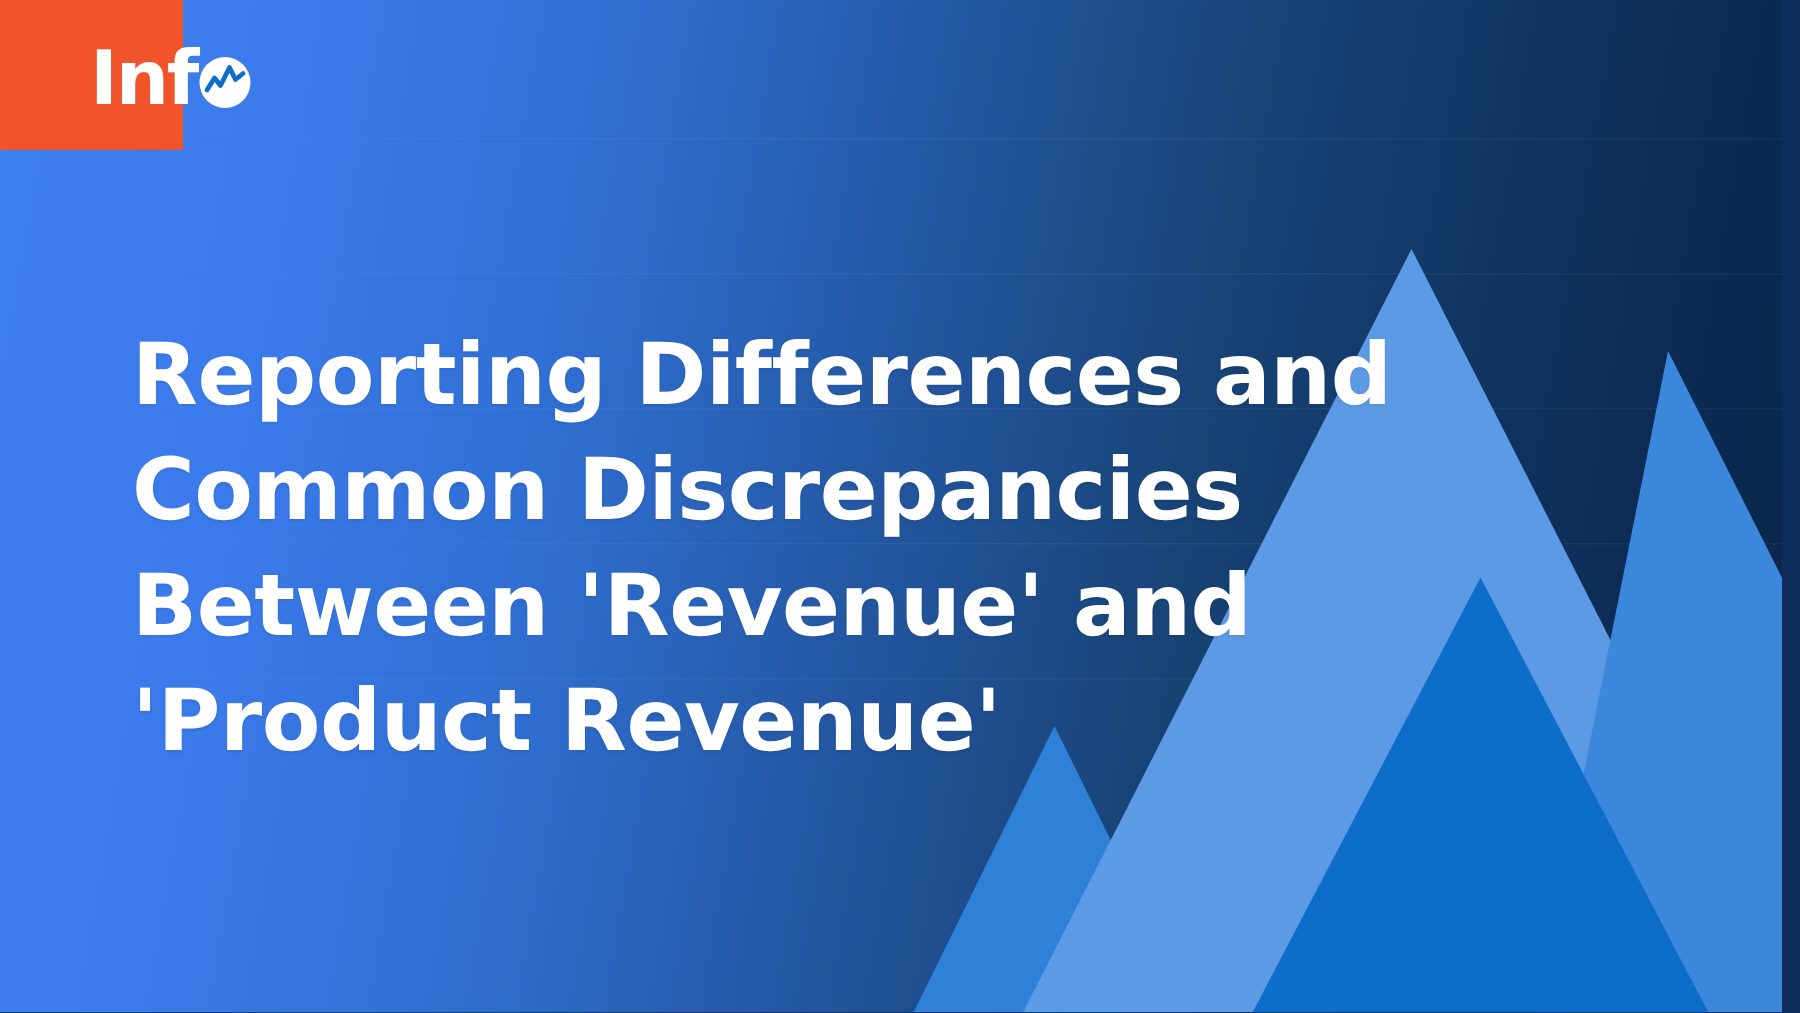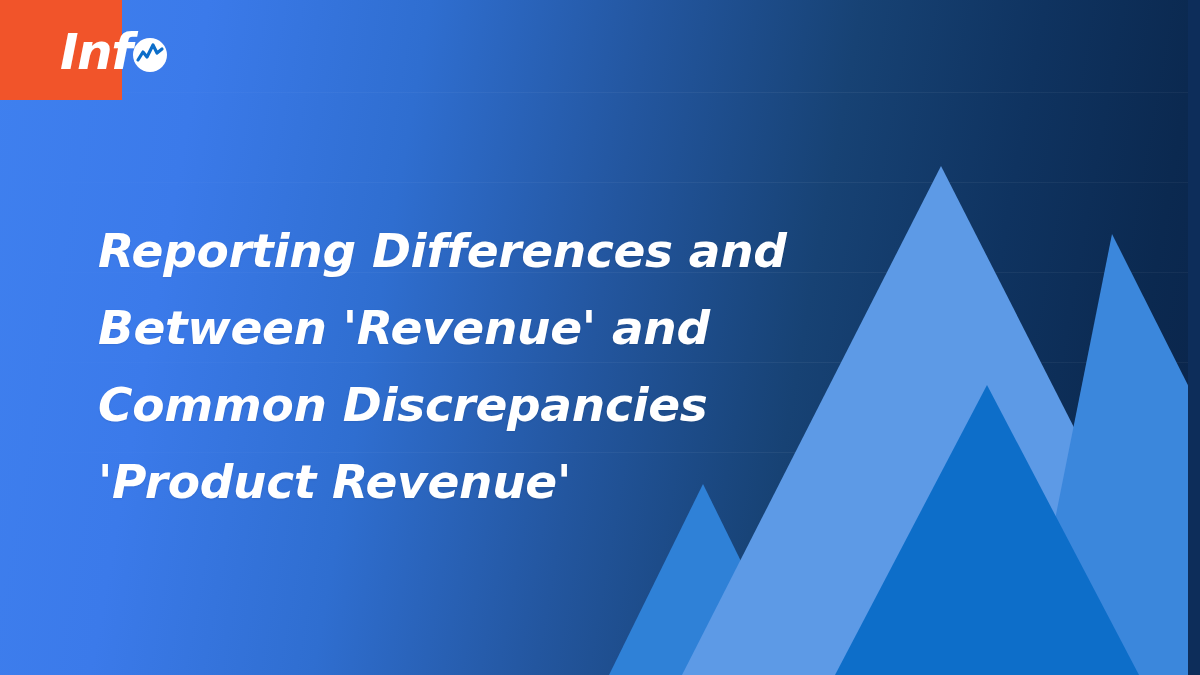--- a/index.html
+++ b/index.html
@@ -17,21 +17,20 @@
     background:
       linear-gradient(100deg,
         #3f80ef 0%,
         #3b7aea 16%,
         #2f6ed0 33%,
         #23569f 50%,
         #174274 66%,
         #0f3360 80%,
         #0b2950 92%,
         #0a244a 100%);
-    font-style: italic;
   }
 
   
   .gridlines {
     position:absolute; inset:0;
     pointer-events:none;
   }
   .gridline {
     position:absolute; left:0; right:0;
     height:1px;
@@ -87,27 +86,27 @@
   .logo-mark {
     display:inline-block;
     vertical-align:middle;
     position:relative;
     top:5px;
   }
 
   
   .title {
     position:absolute;
-    left:98px;
+    left:88px;
     top:212px;
     width:760px;
     color:#ffffff;
     font-family:"DejaVu Sans", sans-serif;
     font-weight:bold;
-    font-size:47px;
+    font-size:57px;
     line-height:77px;
     letter-spacing:-0.3px;
     z-index:5;
     text-shadow:0 1px 2px rgba(0,20,60,0.10);
   }
   .title-line { display:block; white-space:nowrap; }
 </style>
 </head>
 <body>
 
@@ -139,18 +138,18 @@
   <div class="logo-wordmark">
     <span class="logo-text">Inf</span>
       <span class="logo-mark"><svg width="38" height="38" viewBox="0 0 38 38">
           <circle cx="19" cy="19" r="17" fill="#ffffff"></circle>
           <polyline points="7,24 12,16 16,21 22,9 26,17 31,13" fill="none" stroke="#0d6ec9" stroke-width="3.2" stroke-linecap="round" stroke-linejoin="round"></polyline>
         </svg></span>
   </div>
 
   <h1 class="title">
     <span class="title-line">Reporting Differences and</span>
+    <span class="title-line">Common Discrepancies</span>
     <span class="title-line">Between 'Revenue' and</span>
-    <span class="title-line">Common Discrepancies</span>
     <span class="title-line">'Product Revenue'</span>
   </h1>
 
 </div>
 
 </body></html>

